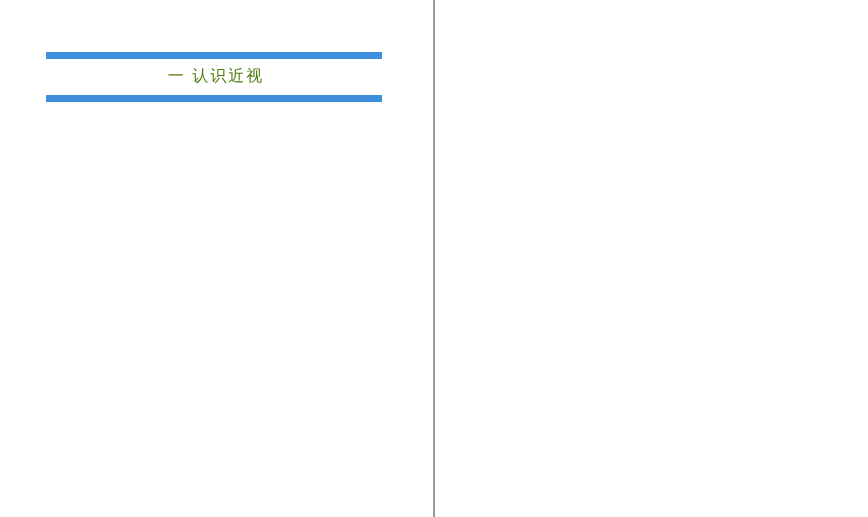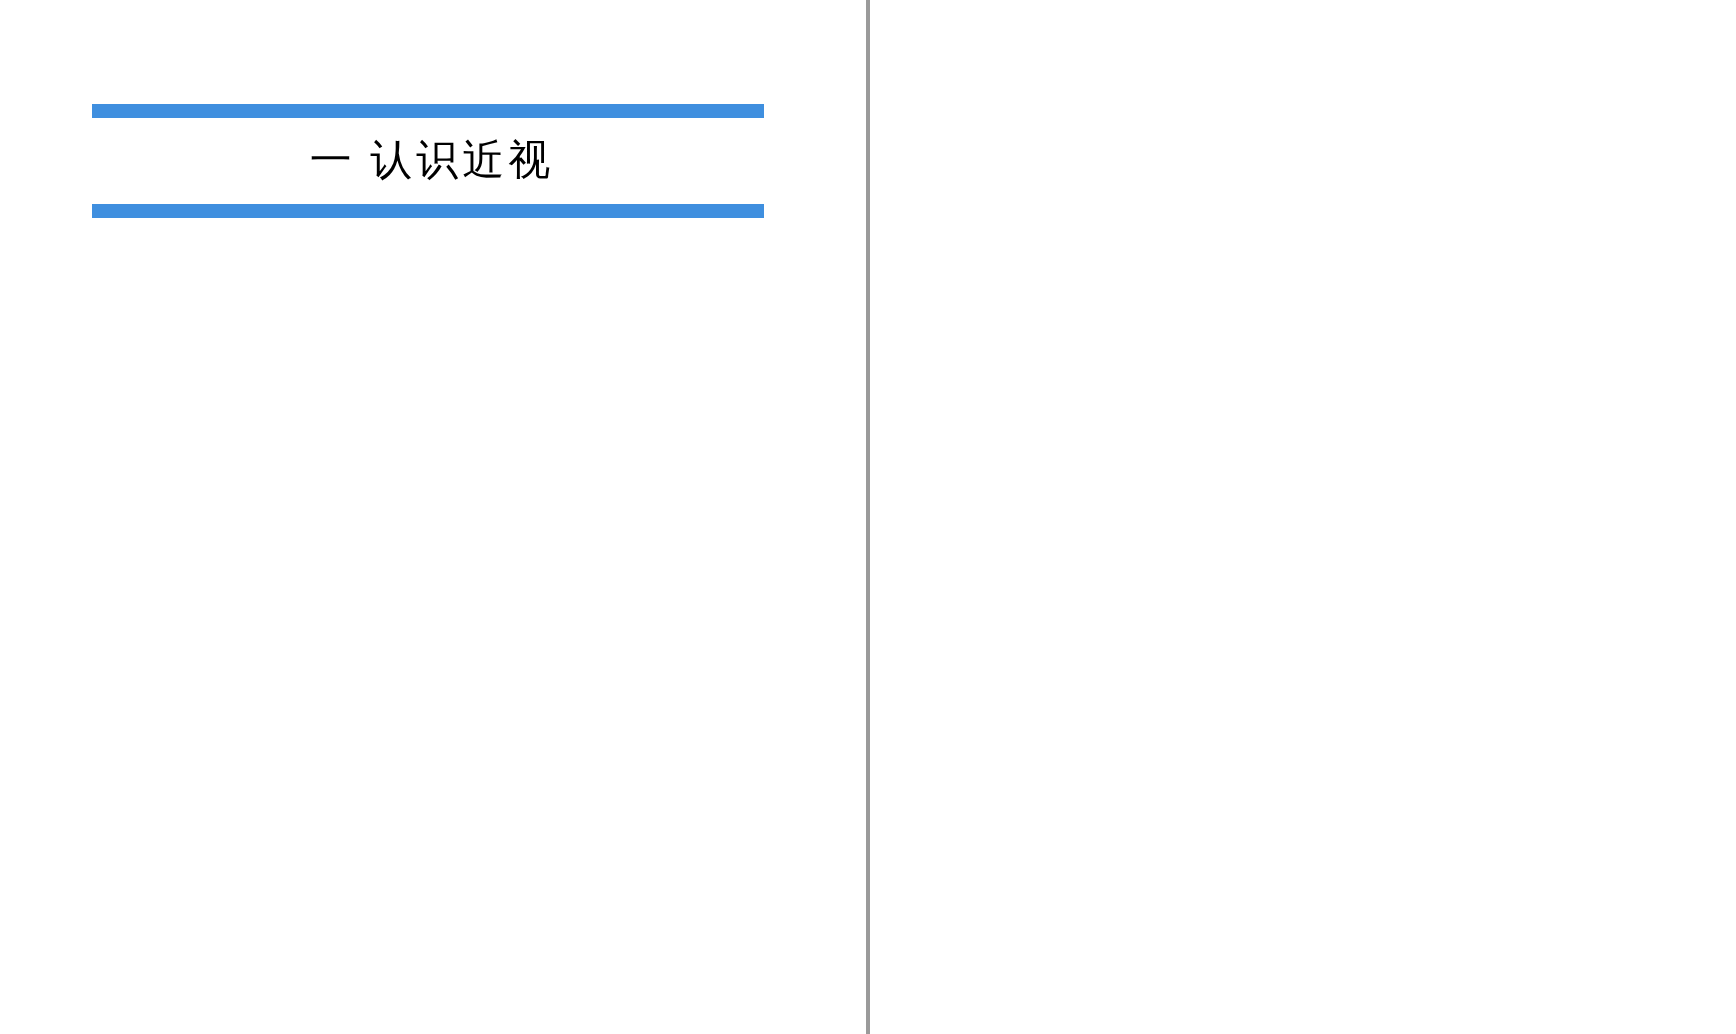--- a/index.html
+++ b/index.html
@@ -48,26 +48,26 @@
     width: 336px;
     height: 7px;
     background: #3f8fdf;
   }
   .title-rule-bottom {
     width: 336px;
     height: 7px;
     background: #3f8fdf;
   }
   .title-text {
-    font-size: 21px;
-    color: #000000;
+    font-size: 16px;
+    color: #4d7c0f;
     text-align: center;
     letter-spacing: 2px;
     padding: 7px 0 8px 0;
-    font-family: Liberation Serif, serif;
+    font-family: Liberation Sans, sans-serif;
     white-space: nowrap;
   }
 </style>
 </head>
 <body>
 
 <div class="page">
 
   <div class="left-pane">
     <div class="title-block">

